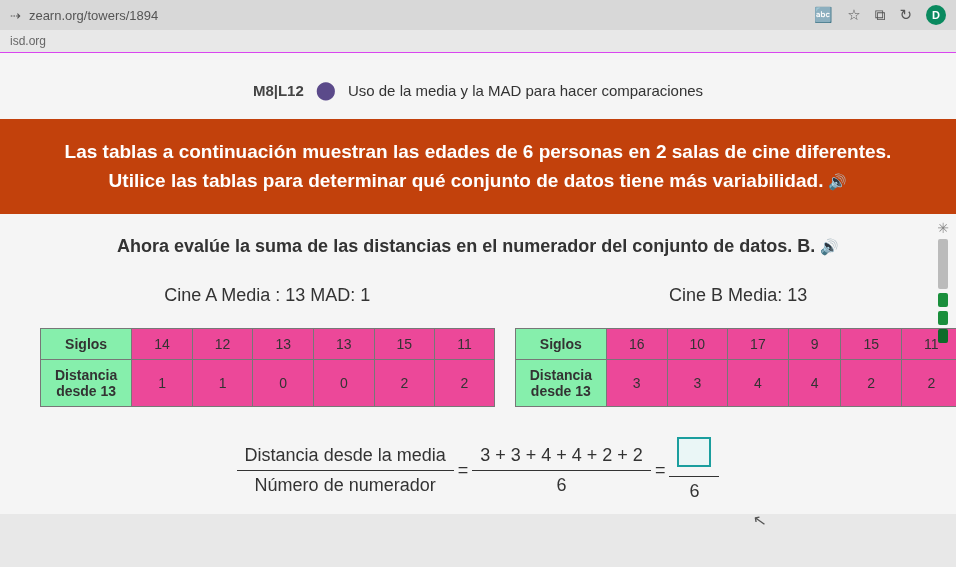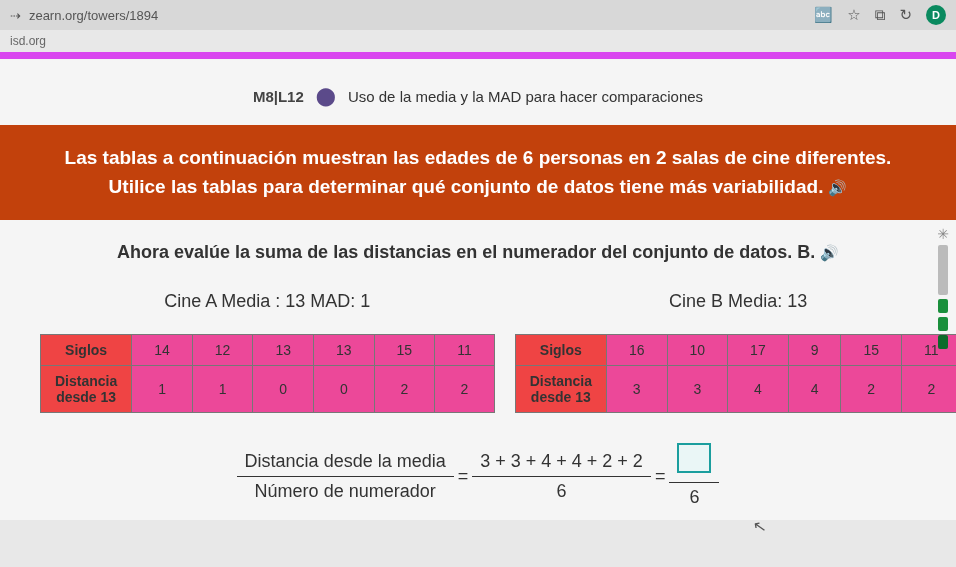--- a/index.html
+++ b/index.html
@@ -26,21 +26,21 @@
     .profile-badge {
       width: 20px; height: 20px; border-radius: 50%;
       background: #0a8a5f; color: white; font-size: 11px; font-weight: bold;
       display: flex; align-items: center; justify-content: center;
     }
     .tab-label {
       background: #e8e8e8;
       padding: 4px 10px;
       font-size: 12px;
       color: #666;
-      border-bottom: 7px solid #d946ef;
+      border-bottom: 1px solid #d946ef;
     }
     .content { background: #f5f5f5; padding-top: 18px; }
     .lesson-header {
       display: flex; align-items: center; justify-content: center;
       gap: 12px; padding: 8px 0 18px 0; font-size: 15px; color: #333;
     }
     .lesson-code { font-weight: bold; color: #444; }
     .lesson-icon { color: #5b4a8a; font-size: 18px; }
     .purple-banner {
       background: #c2410c;
@@ -79,21 +79,21 @@
     }
     table.data td, table.data th {
       border: 1px solid #777;
       padding: 7px 22px;
       text-align: center;
       background: #ec4899;
       color: #333;
     }
     table.data th {
       font-weight: bold;
-      background: #ef4444;
+      background: #86efac;
       padding: 7px 14px;
     }
     .equation {
       display: flex;
       align-items: center;
       justify-content: center;
       gap: 4px;
       font-size: 18px;
       color: #333;
     }

